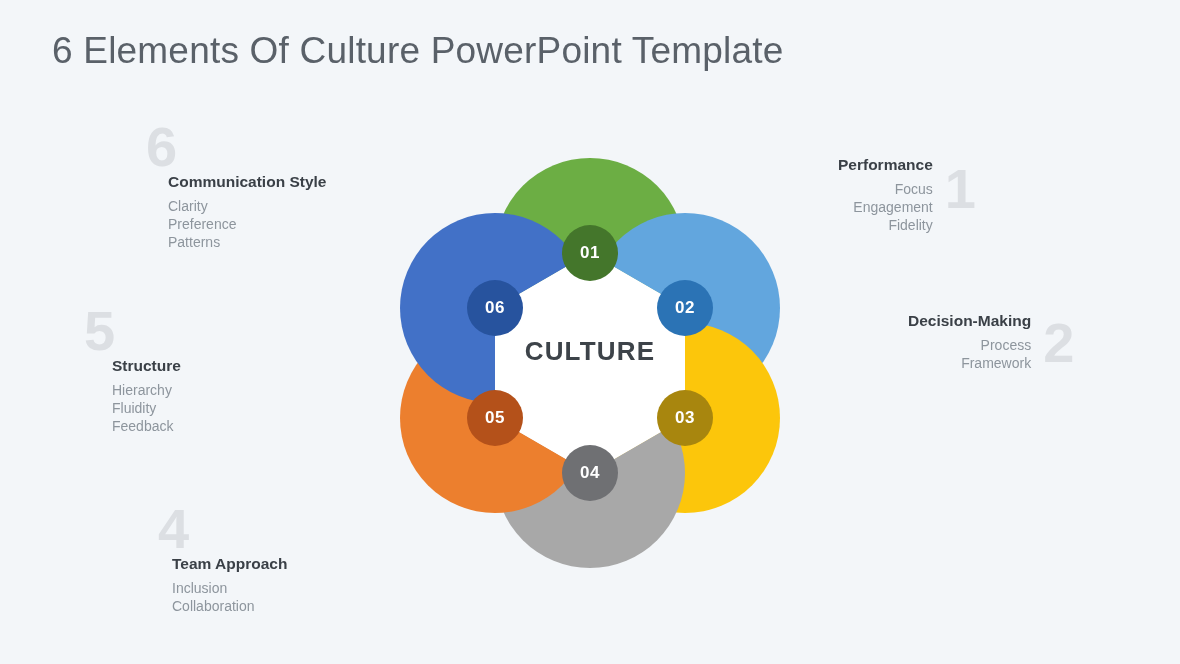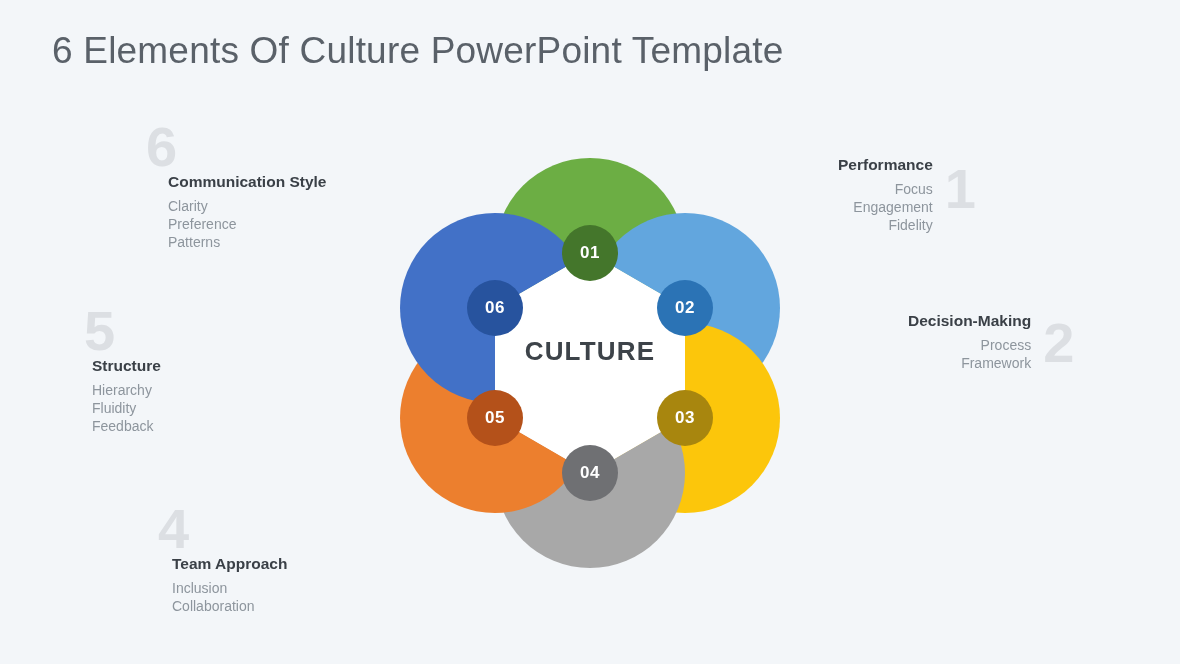--- a/index.html
+++ b/index.html
@@ -110,21 +110,21 @@
   #label-5 { left: 84px;  top: 308px; }   
   #label-6 { left: 146px; top: 126px; }   
 
   #label-1 .big-num { margin-top: 6px; }
   #label-2 .big-num { margin-top: 4px; }
   #label-3 .big-num { margin-top: 2px; }
   #label-4 .big-num { margin-top: 2px; }
   #label-5 .big-num { margin-top: -4px; }
   #label-6 .big-num { margin-top: -6px; }
 
-  #label-5 .label-text { margin-left: 8px; }
+  #label-5 .label-text { margin-left: 28px; }
   #label-4 .label-text { }
   #label-6 .label-text { margin-left: 22px; }
 </style>
 </head>
 <body>
 
 <div class="slide" style="background: rgb(243, 246, 249);">
 
   <div class="slide-title">6 Elements Of Culture PowerPoint Template</div>
 

